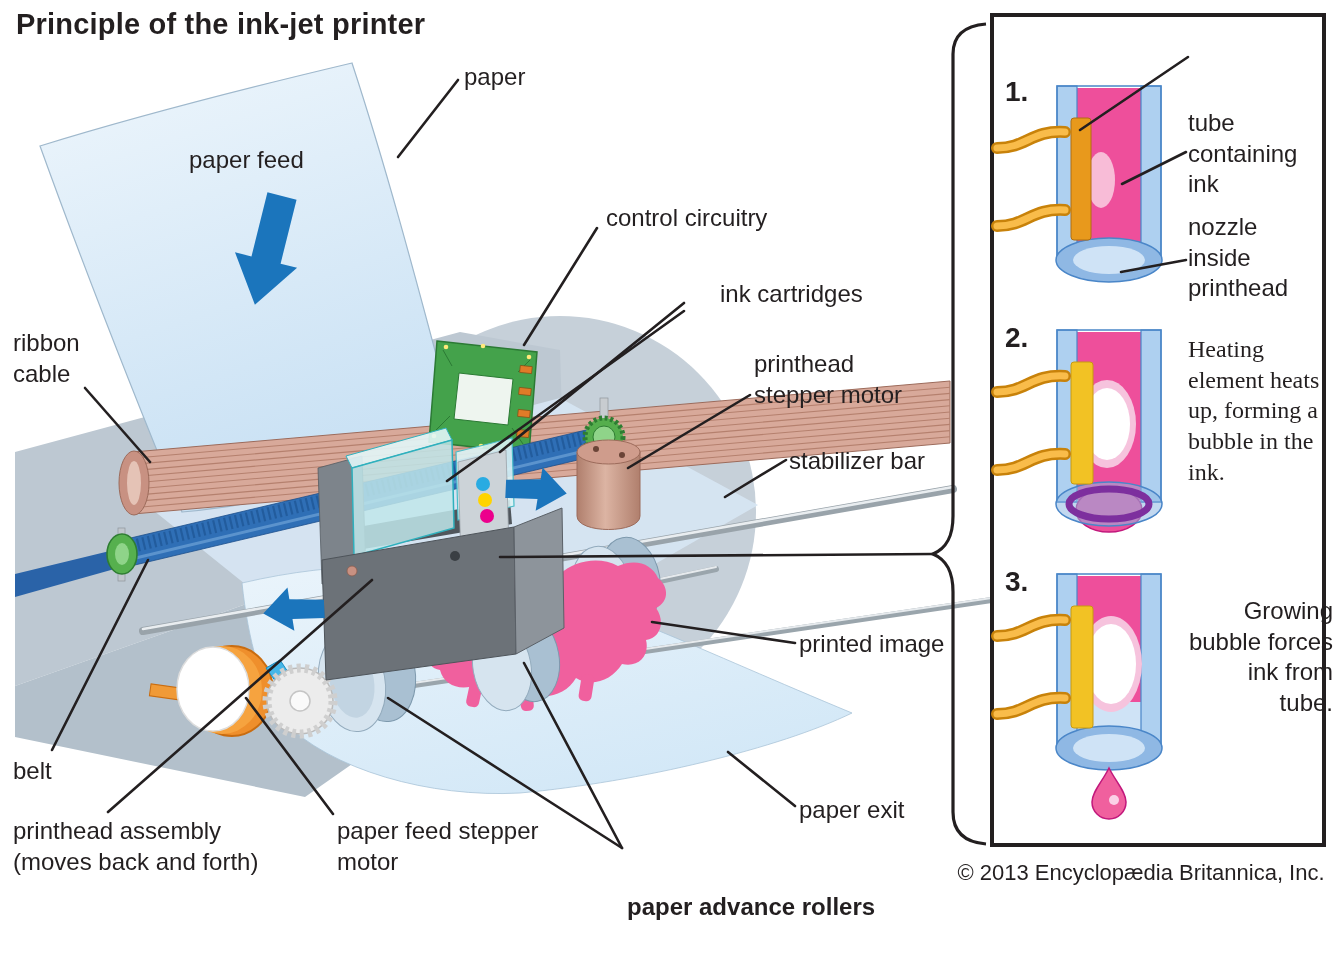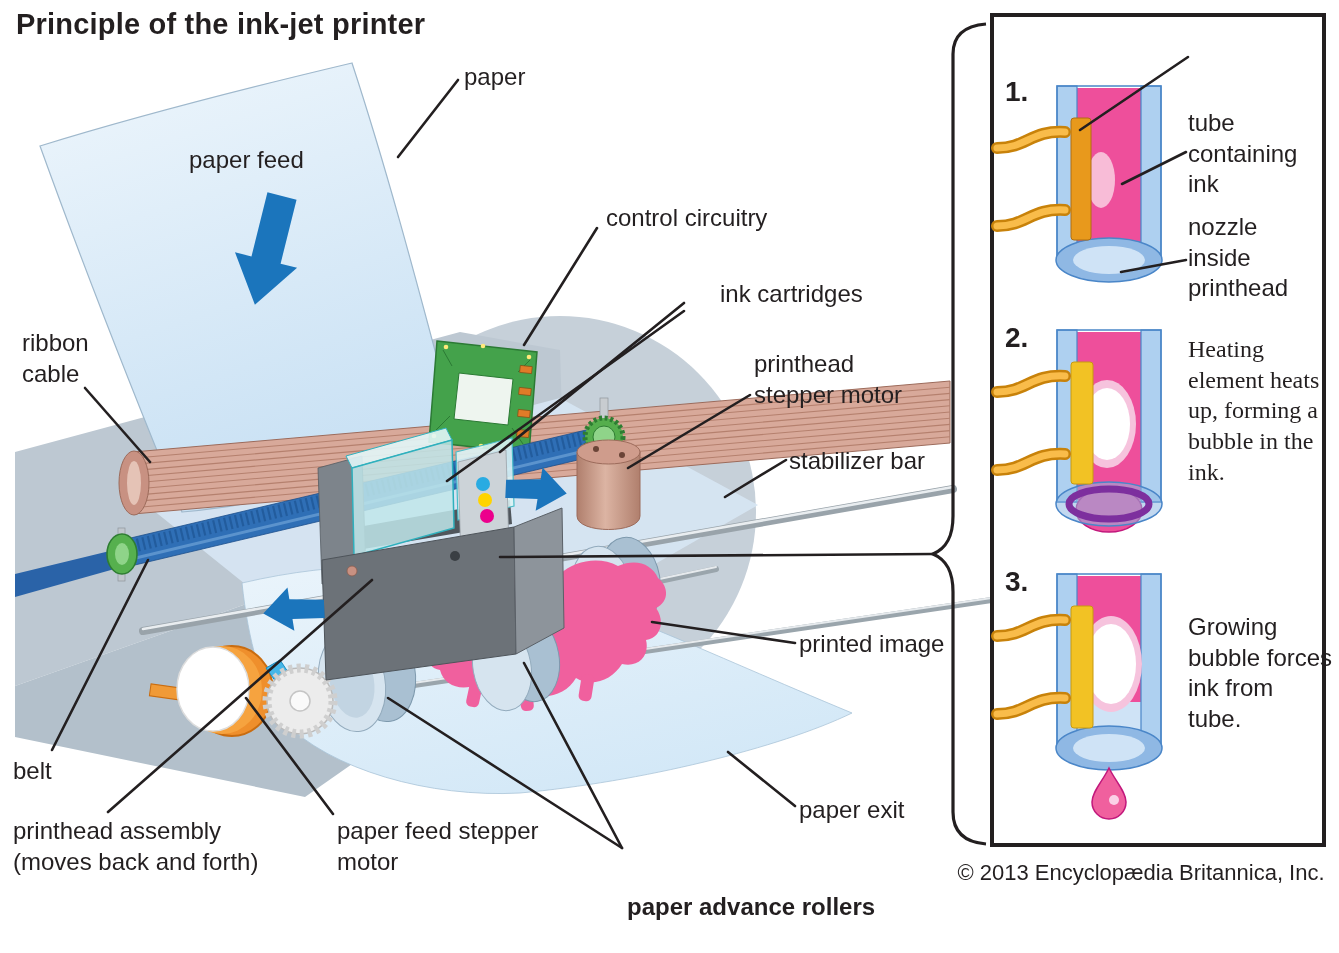--- a/index.html
+++ b/index.html
@@ -278,30 +278,30 @@
 
 <div class="lbl" style="left:464px;top:62px;">paper</div>
 <div class="lbl" style="left:189px;top:145px;">paper feed</div>
 <div class="lbl" style="left:598px;top:203px;margin-left:8px;">control circuitry</div>
 <div class="lbl" style="left:688px;top:279px;margin-left:32px;">ink cartridges</div>
 <div class="lbl" style="left:754px;top:349px;width:175px;">printhead stepper motor</div>
 <div class="lbl" style="left:789px;top:446px;">stabilizer bar</div>
 <div class="lbl" style="left:799px;top:629px;">printed image</div>
 <div class="lbl" style="left:799px;top:795px;">paper exit</div>
 <div class="lbl" style="left:627px;top:892px;font-weight:bold;">paper advance rollers</div>
-<div class="lbl" style="left:22px;top:328px;width:105px;">ribbon cable</div>
+<div class="lbl" style="left:13px;top:328px;width:105px;">ribbon cable</div>
 <div class="lbl" style="left:13px;top:756px;">belt</div>
 <div class="lbl" style="left:13px;top:816px;width:280px;">printhead assembly (moves back and forth)</div>
 <div class="lbl" style="left:337px;top:816px;width:210px;">paper feed stepper motor</div>
 
 <div class="stepnum" style="left:1005px;top:76px;">1.</div>
 <div class="stepnum" style="left:1005px;top:322px;">2.</div>
 <div class="stepnum" style="left:1005px;top:566px;">3.</div>
 
 <div class="lbl" style="left:1188px;top:108px;width:140px;">tube containing ink</div>
 <div class="lbl" style="left:1188px;top:212px;width:135px;">nozzle inside printhead</div>
 <div class="lbl" style="left:1188px;top:334px;width:140px;font-family:Liberation Serif, serif;">Heating element heats up, forming a bubble in the ink.</div>
-<div class="lbl" style="left:1188px;top:612px;width:145px;">Growing bubble forces ink from tube.</div>
+<div class="lbl" style="left:1188px;top:596px;width:145px;text-align:right;">Growing bubble forces ink from tube.</div>
 
 <div class="copyright">© 2013 Encyclopædia Britannica, Inc.</div>
 
 
 </div>
 
 </body></html>

